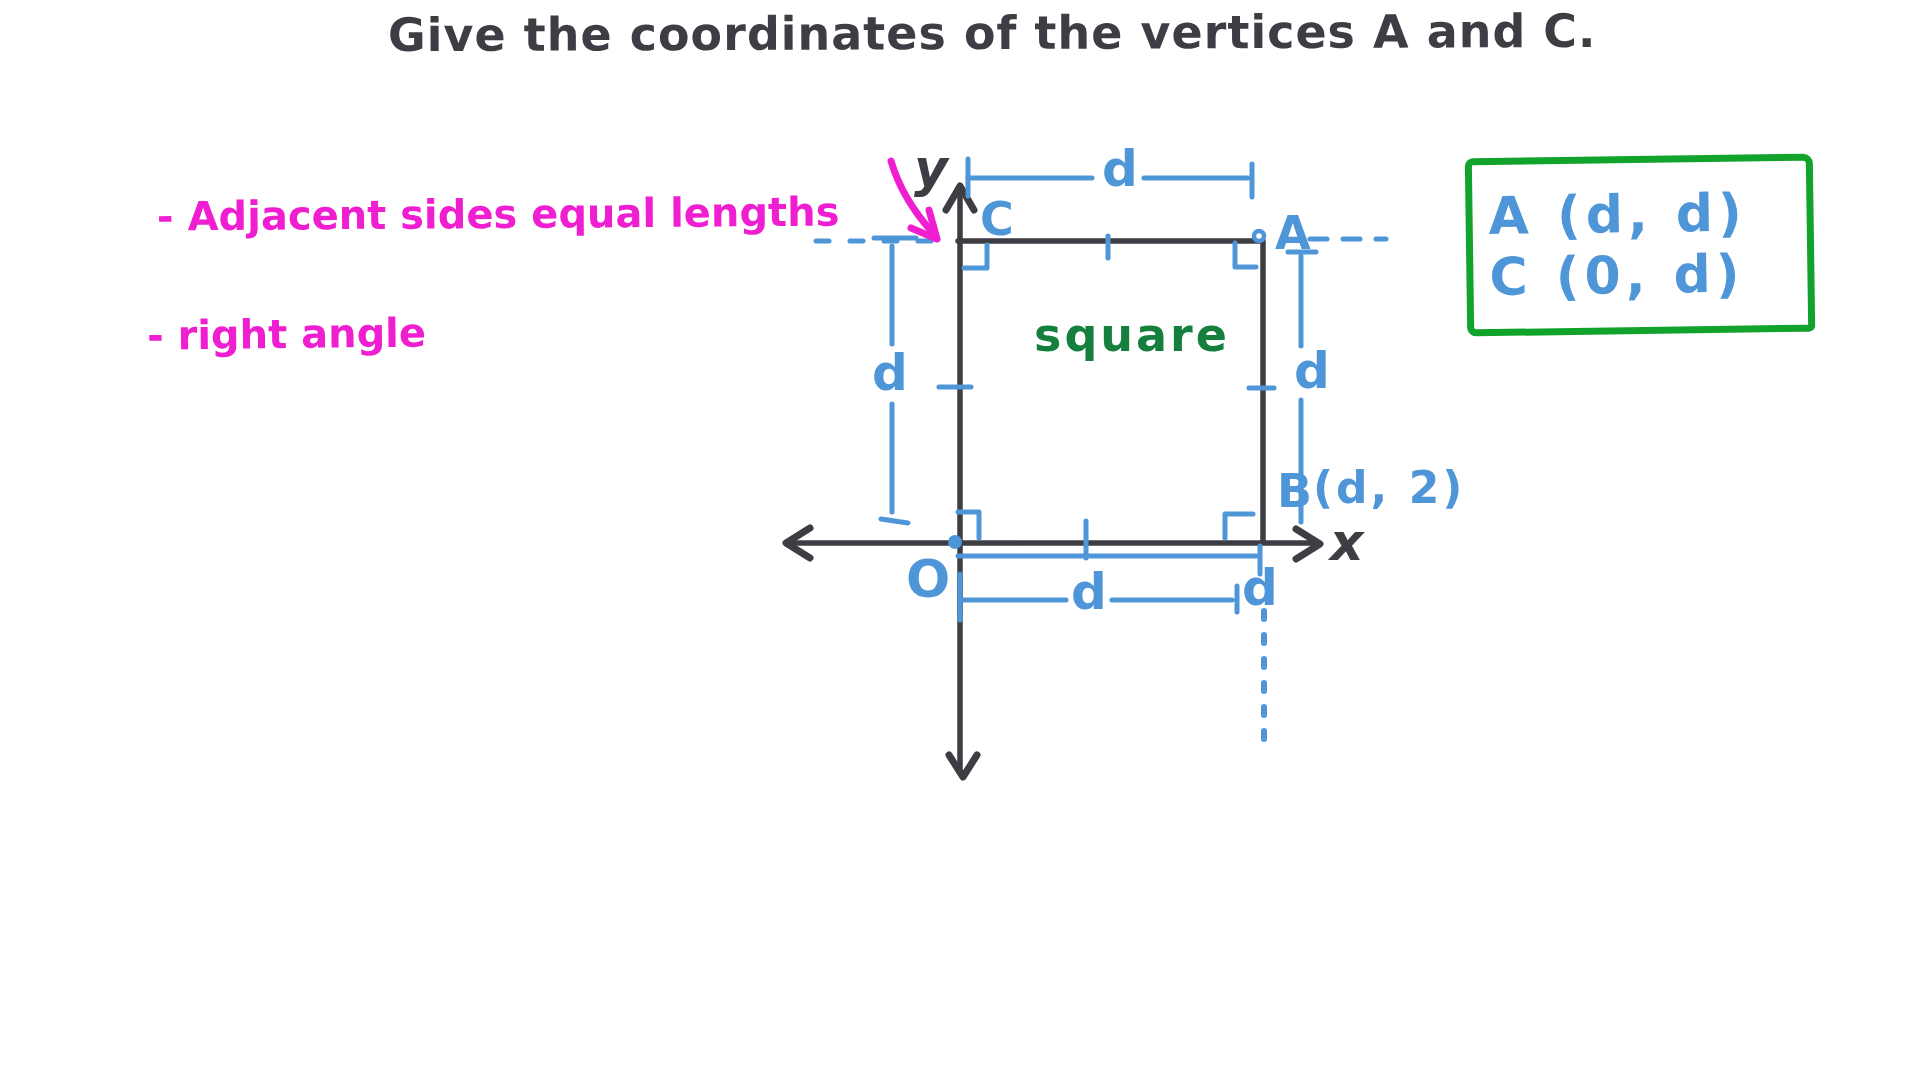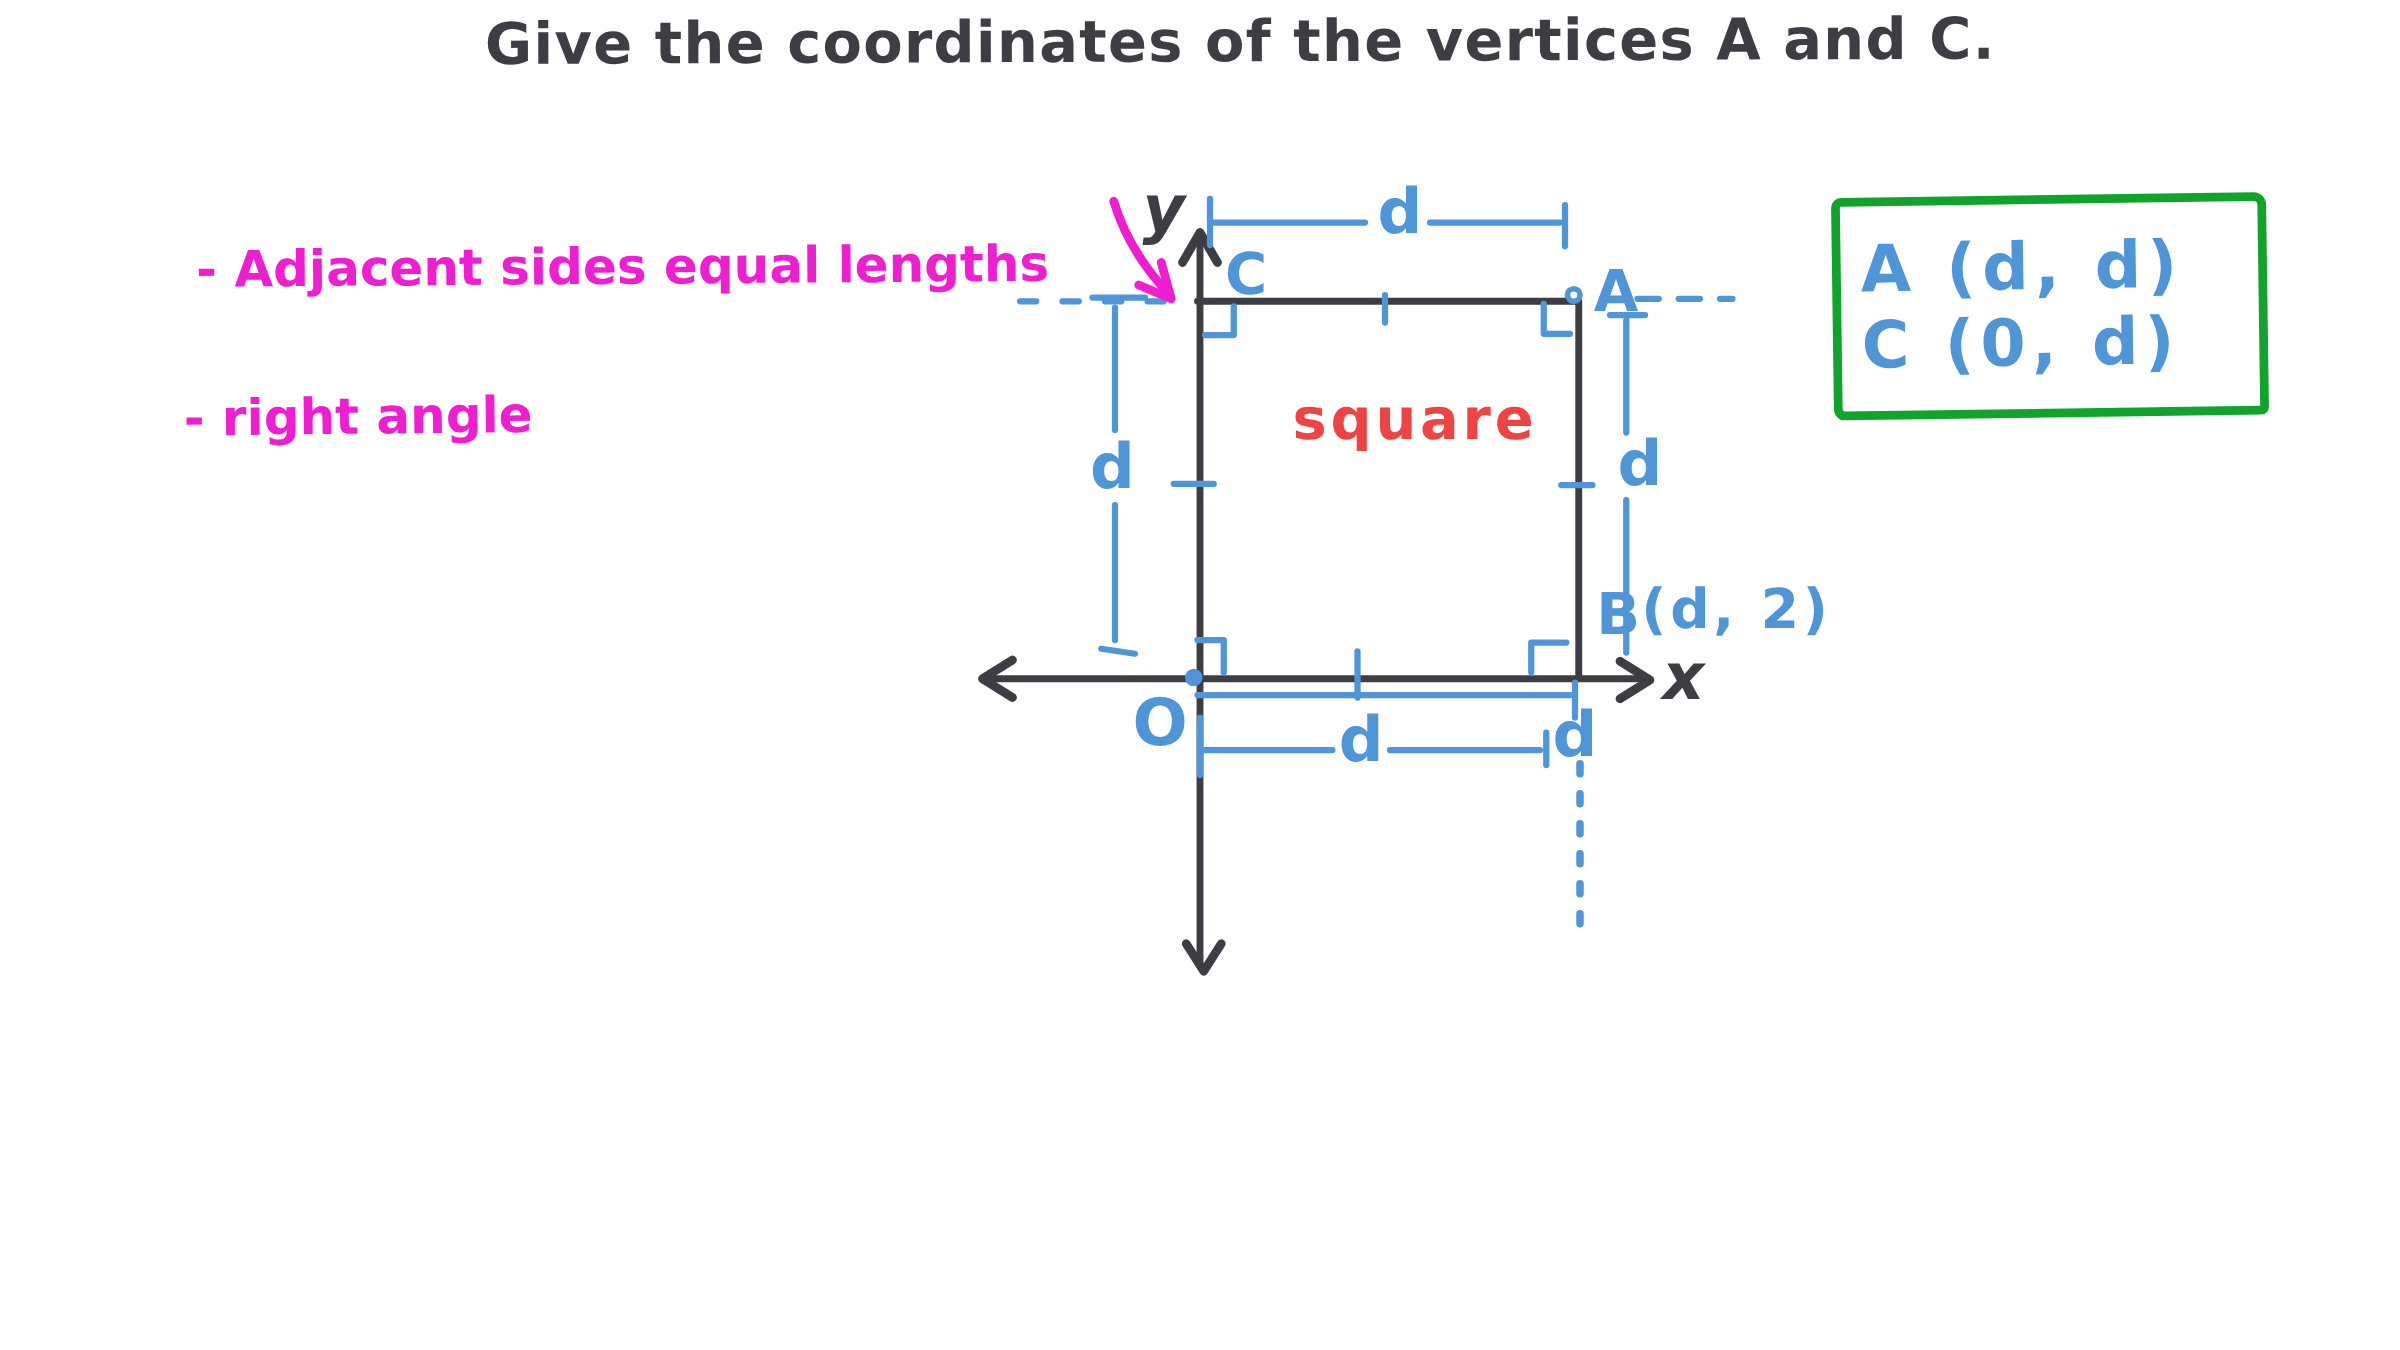--- a/index.html
+++ b/index.html
@@ -5,21 +5,21 @@
   html,body{margin:0;padding:0;background:#ffffff;}
   #board{
     position:relative;width:1920px;height:1080px;background:#ffffff;overflow:hidden;
     font-family:"DejaVu Sans","Liberation Sans",sans-serif;
   }
   svg.diagram{position:absolute;left:0;top:0;width:1920px;height:1080px;}
   .lbl{position:absolute;white-space:pre;font-weight:bold;line-height:1;}
   .ink{color:#3d3d43;}
   .blue{color:#4e96d8;}
   .pink{color:#ef1fd1;}
-  .green{color:#ef4444;}
+  .green{color:#15803d;}
   .italic{font-style:italic;}
   #title{left:388px;top:10px;font-size:46px;letter-spacing:1px;transform:rotate(-0.2deg);}
   #note1{left:157px;top:194px;font-size:40px;transform:rotate(-0.4deg);}
   #note2{left:147px;top:314px;font-size:40px;transform:rotate(-0.6deg);}
   #lbl-y{left:914px;top:142px;font-size:52px;}
   #lbl-x{left:1330px;top:516px;font-size:52px;}
   #lbl-c{left:980px;top:196px;font-size:46px;}
   #lbl-a{left:1275px;top:210px;font-size:46px;}
   #lbl-o{left:906px;top:553px;font-size:52px;}
   #lbl-b{left:1277px;top:468px;font-size:46px;}

